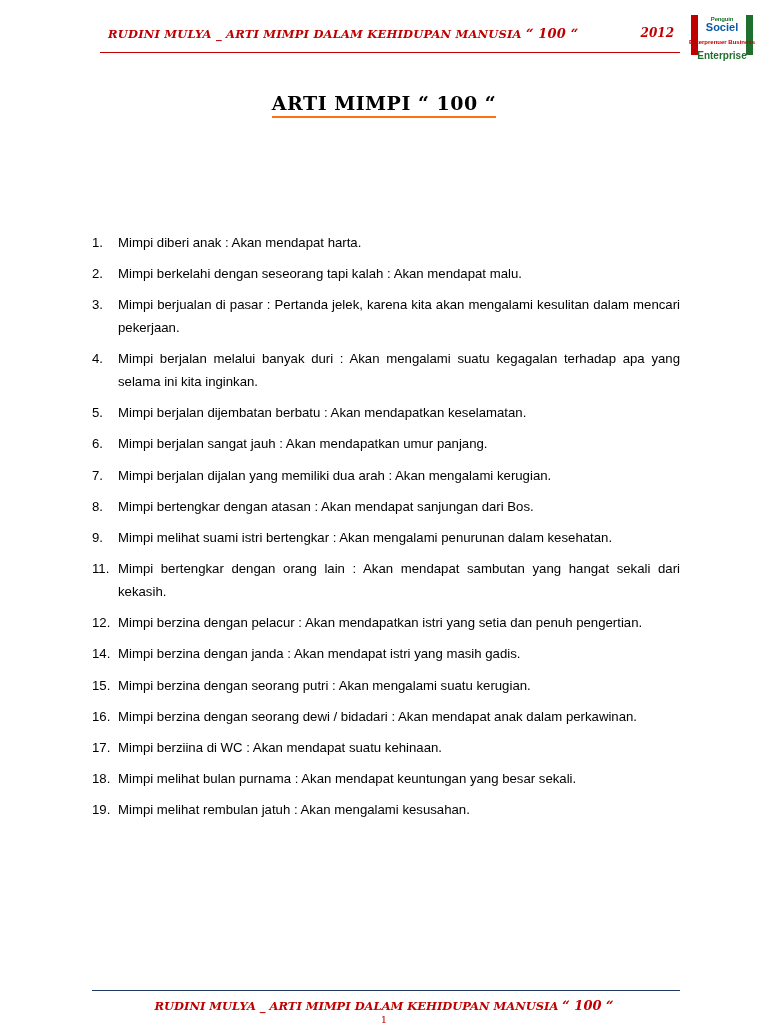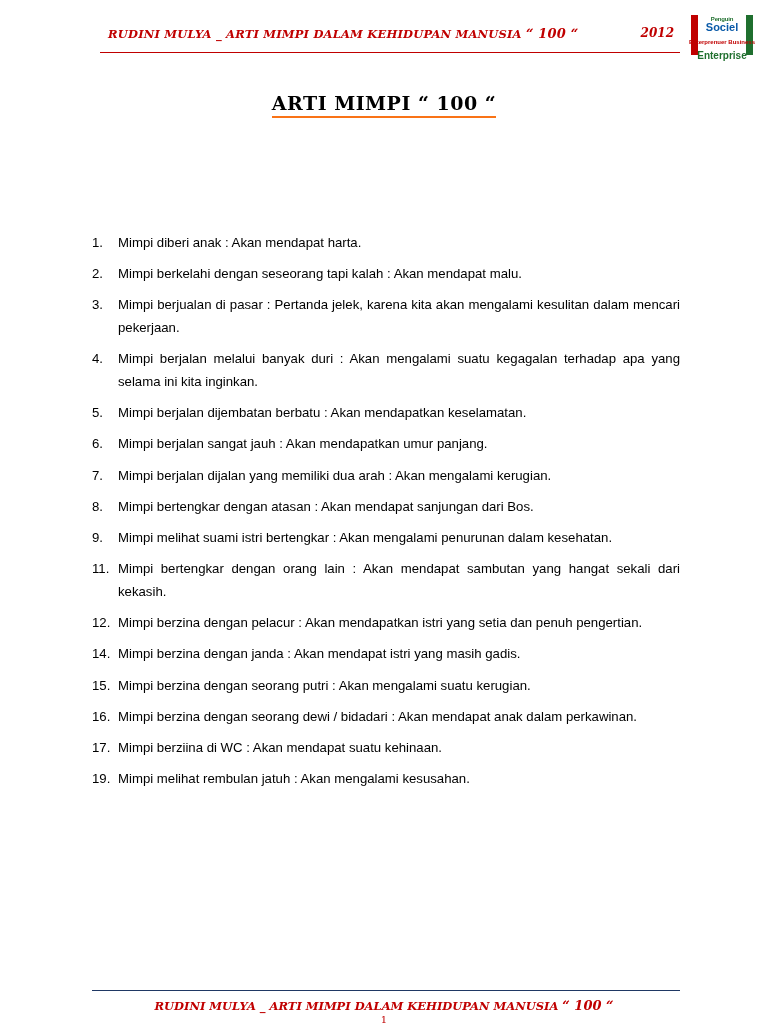--- a/index.html
+++ b/index.html
@@ -291,20 +291,24 @@
     <div class="item">
       <div class="num wide">16.</div>
       <div class="txt">Mimpi berzina dengan seorang dewi / bidadari : Akan mendapat anak dalam perkawinan.</div>
     </div>
 
     <div class="item no-justify">
       <div class="num wide">17.</div>
       <div class="txt">Mimpi berziina di WC : Akan mendapat suatu kehinaan.</div>
     </div>
 
+    <div class="item no-justify">
+      <div class="num wide">18.</div>
+      <div class="txt">Mimpi melihat bulan purnama : Akan mendapat keuntungan yang besar sekali.</div>
+    </div>
 
     <div class="item no-justify">
       <div class="num wide">19.</div>
       <div class="txt">Mimpi melihat rembulan jatuh : Akan mengalami kesusahan.</div>
     </div>
 
   </div>
 
   <div class="footer-rule"></div>
   <div class="footer-text"><span>RUDINI MULYA _ ARTI MIMPI DALAM KEHIDUPAN MANUSIA </span><span class="big">“ 100 “</span></div>

